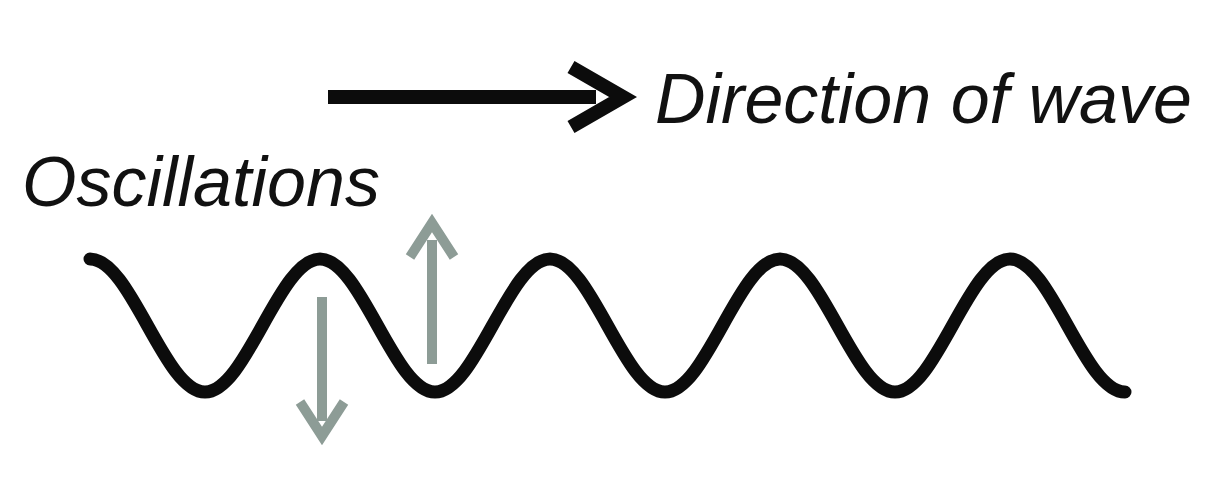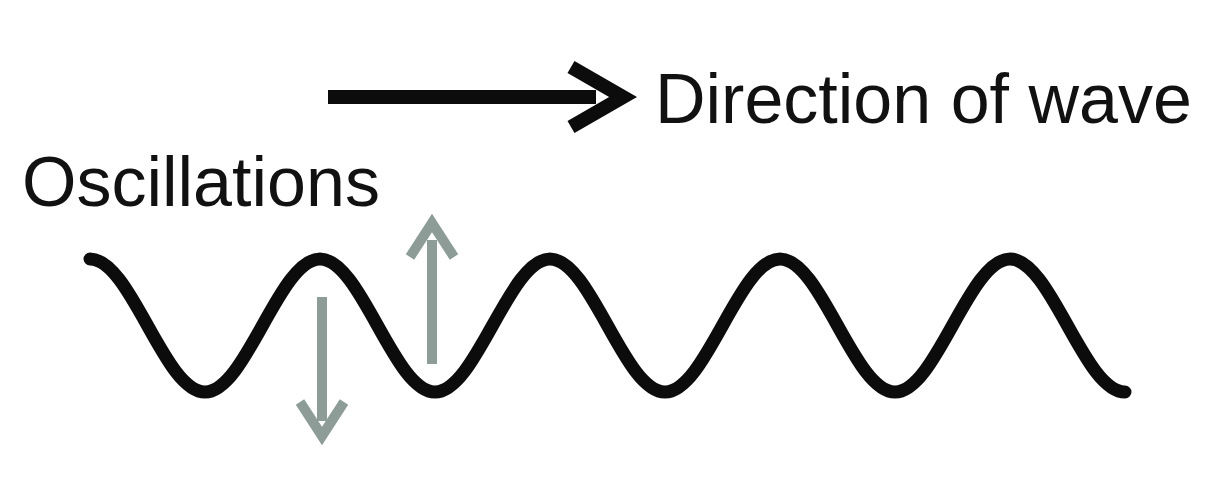--- a/index.html
+++ b/index.html
@@ -6,20 +6,21 @@
     margin: 0;
     padding: 0;
     background: #ffffff;
   }
   .canvas {
     position: relative;
     width: 1226px;
     height: 489px;
     background: #ffffff;
     overflow: hidden;
+    font-style: italic;
   }
   svg {
     display: block;
   }
   .label {
     font-family: "Liberation Sans", sans-serif;
     fill: #111111;
   }
   .label-lg {
     font-size: 70px;

